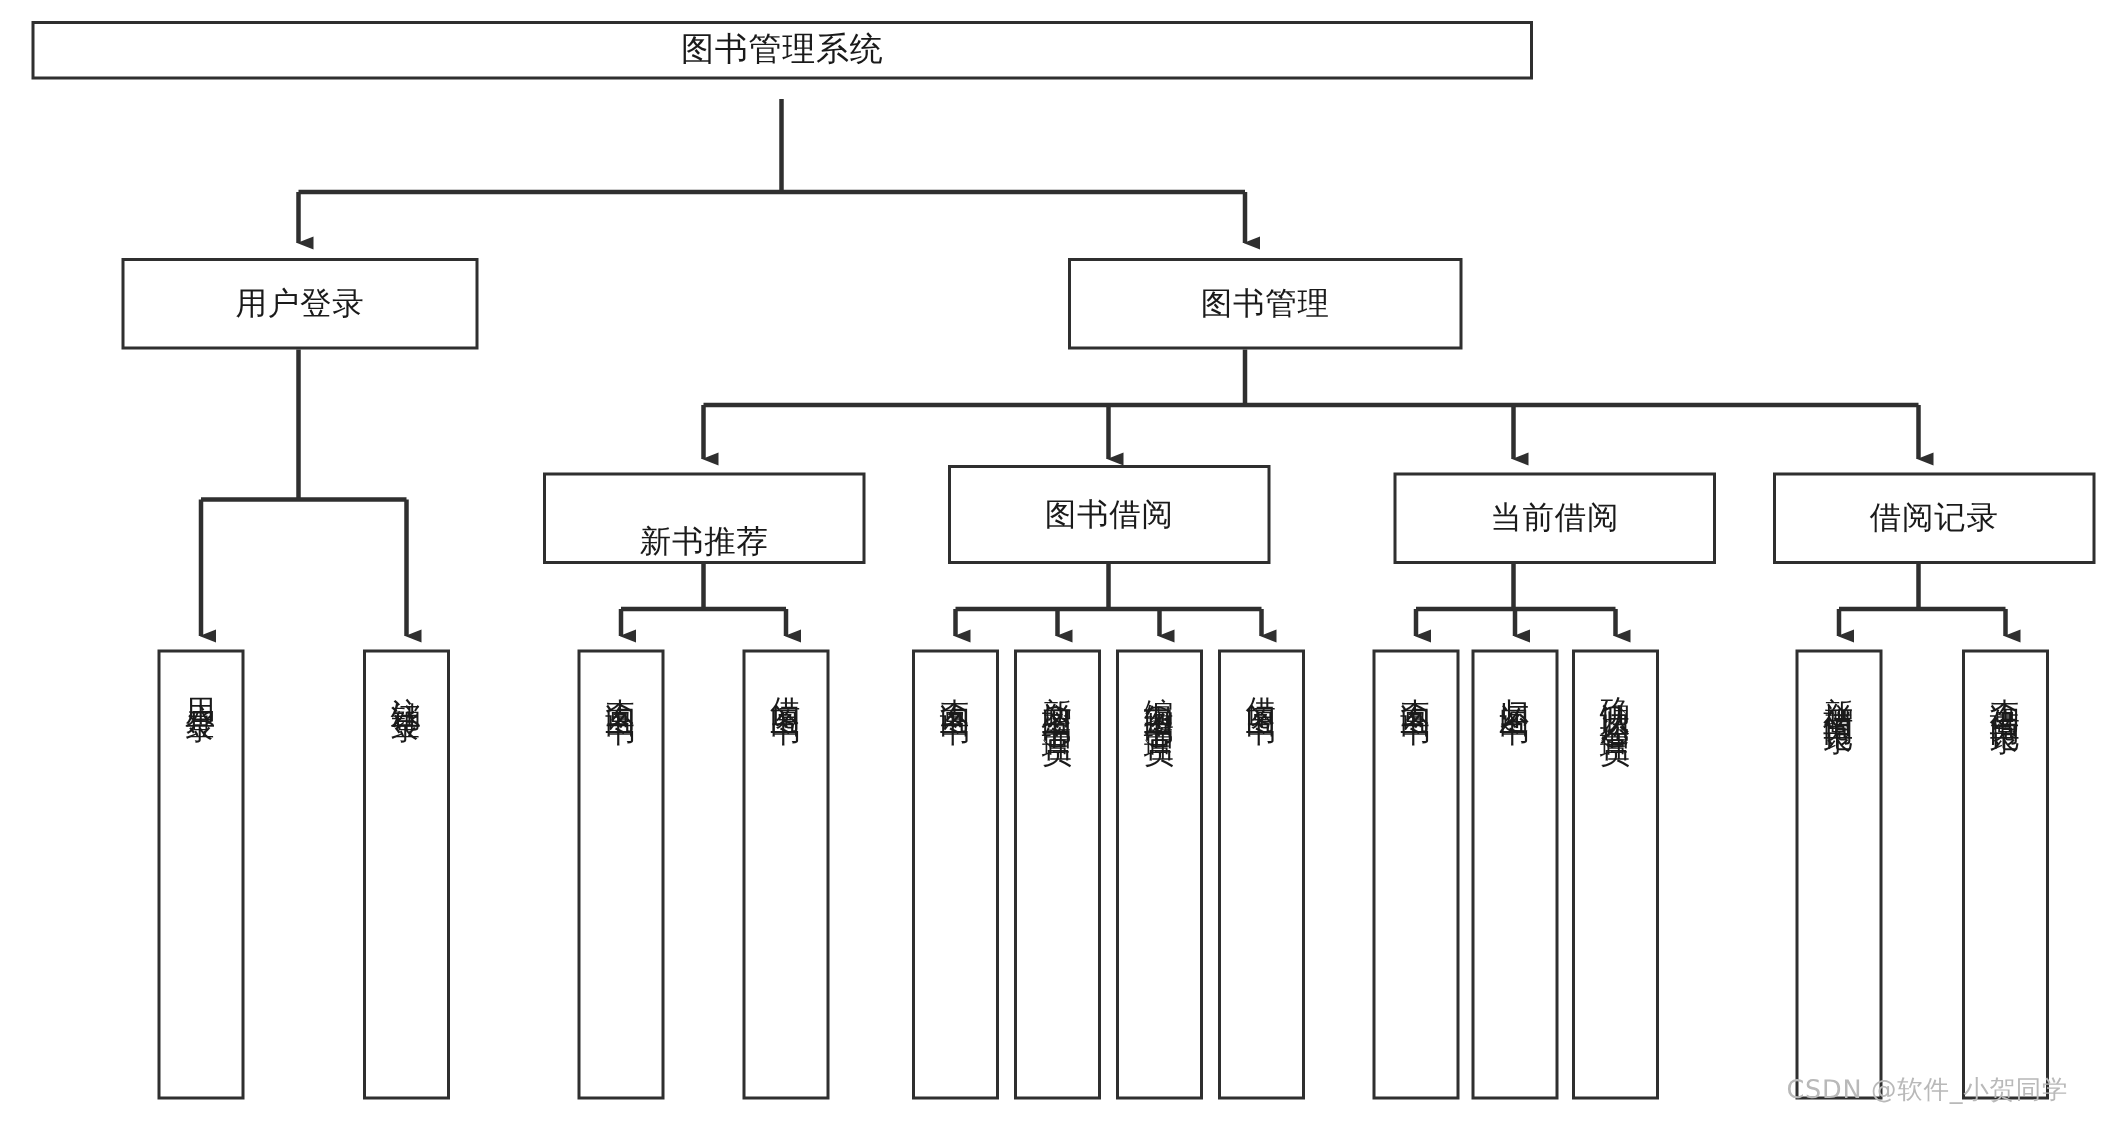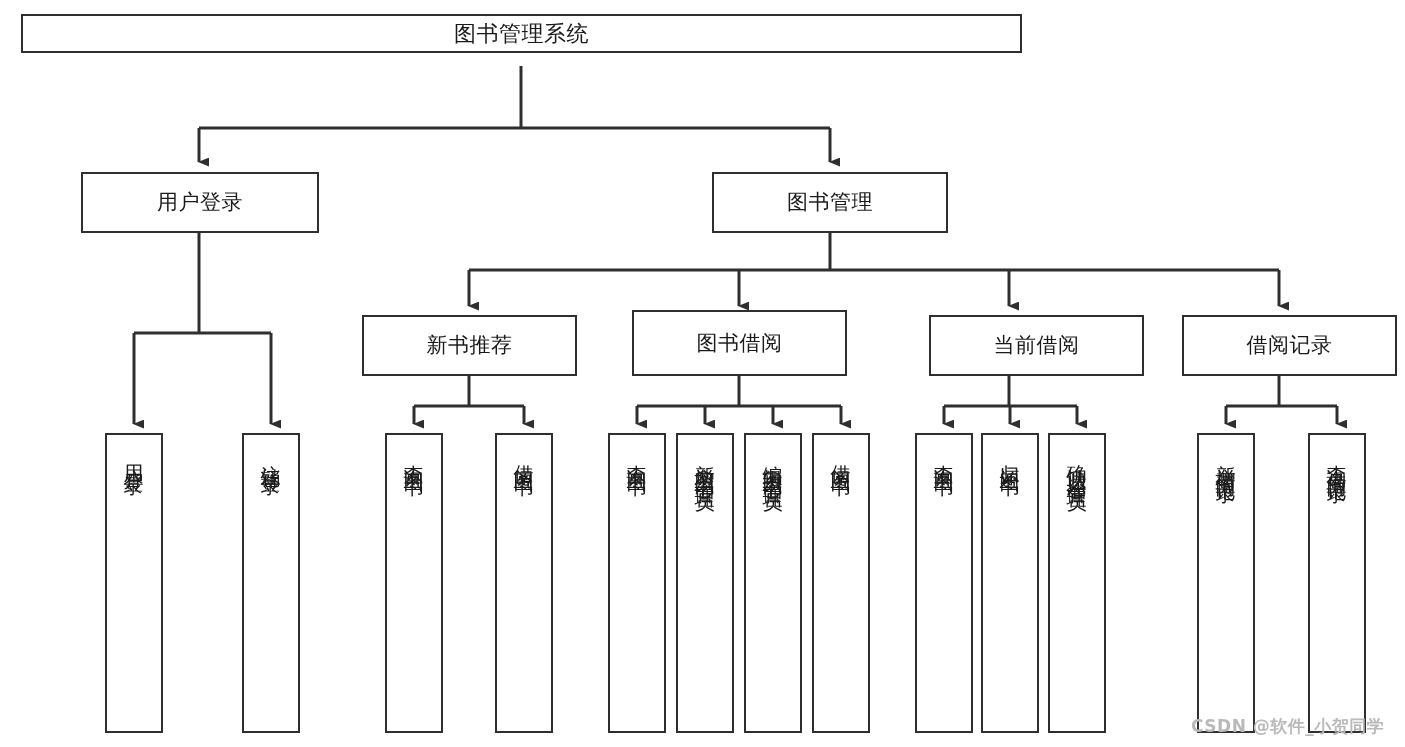--- a/index.html
+++ b/index.html
@@ -122,25 +122,25 @@
     </g>
   </svg>
 
   <div class="node horizontal root" style="left:21px; top:14px; width:1001px; height:39px;">
     <span class="node-label">图书管理系统</span>
   </div>
 
   <div class="node horizontal" style="left:81px; top:172px; width:238px; height:61px;">
     <span class="node-label">用户登录</span>
   </div>
-  <div class="node horizontal" style="left:712px; top:172px; width:236px; height:61px;">
+  <div class="node horizontal" style="left:712px; top:172px; width:263px; height:61px;">
     <span class="node-label">图书管理</span>
   </div>
 
-  <div class="node horizontal" style="left:362px; top:315px; width:215px; height:61px;">
+  <div class="node horizontal" style="left:362px; top:315px; width:215px; height:61px;align-items:flex-end;">
     <span class="node-label">新书推荐</span>
   </div>
   <div class="node horizontal" style="left:632px; top:310px; width:215px; height:66px;">
     <span class="node-label">图书借阅</span>
   </div>
   <div class="node horizontal" style="left:929px; top:315px; width:215px; height:61px;">
     <span class="node-label">当前借阅</span>
   </div>
   <div class="node horizontal" style="left:1172px; top:315px; width:215px; height:61px;margin-left:10px;">
     <span class="node-label">借阅记录</span>
@@ -183,15 +183,15 @@
     <span class="node-label">确认归还（管理员）</span>
   </div>
 
   <div class="node vertical" style="left:1197px; top:433px; width:58px; height:300px;">
     <span class="node-label">新增借阅记录</span>
   </div>
   <div class="node vertical" style="left:1308px; top:433px; width:58px; height:300px;">
     <span class="node-label">查询借阅记录</span>
   </div>
 
-  <div class="watermark" style="left:1191px; top:715px;font-weight:bold;">CSDN @软件_小贺同学</div>
+  <div class="watermark" style="left:1191px; top:715px;">CSDN @软件_小贺同学</div>
 
 </div>
 
 </body></html>

